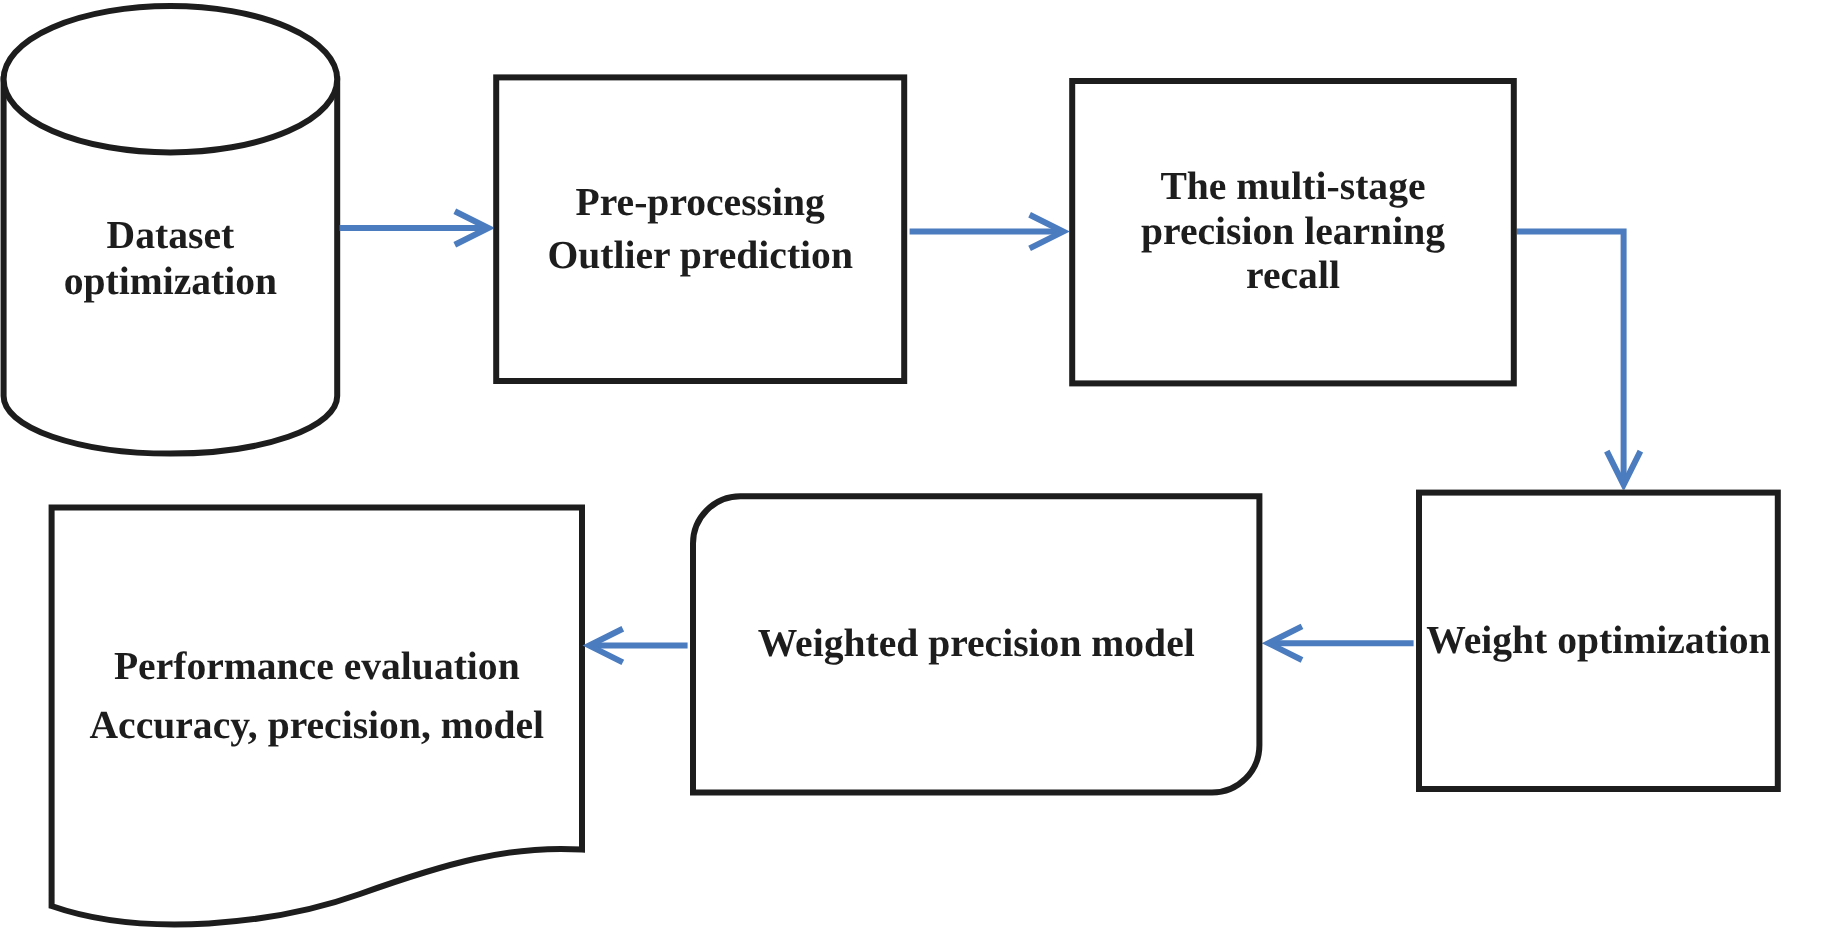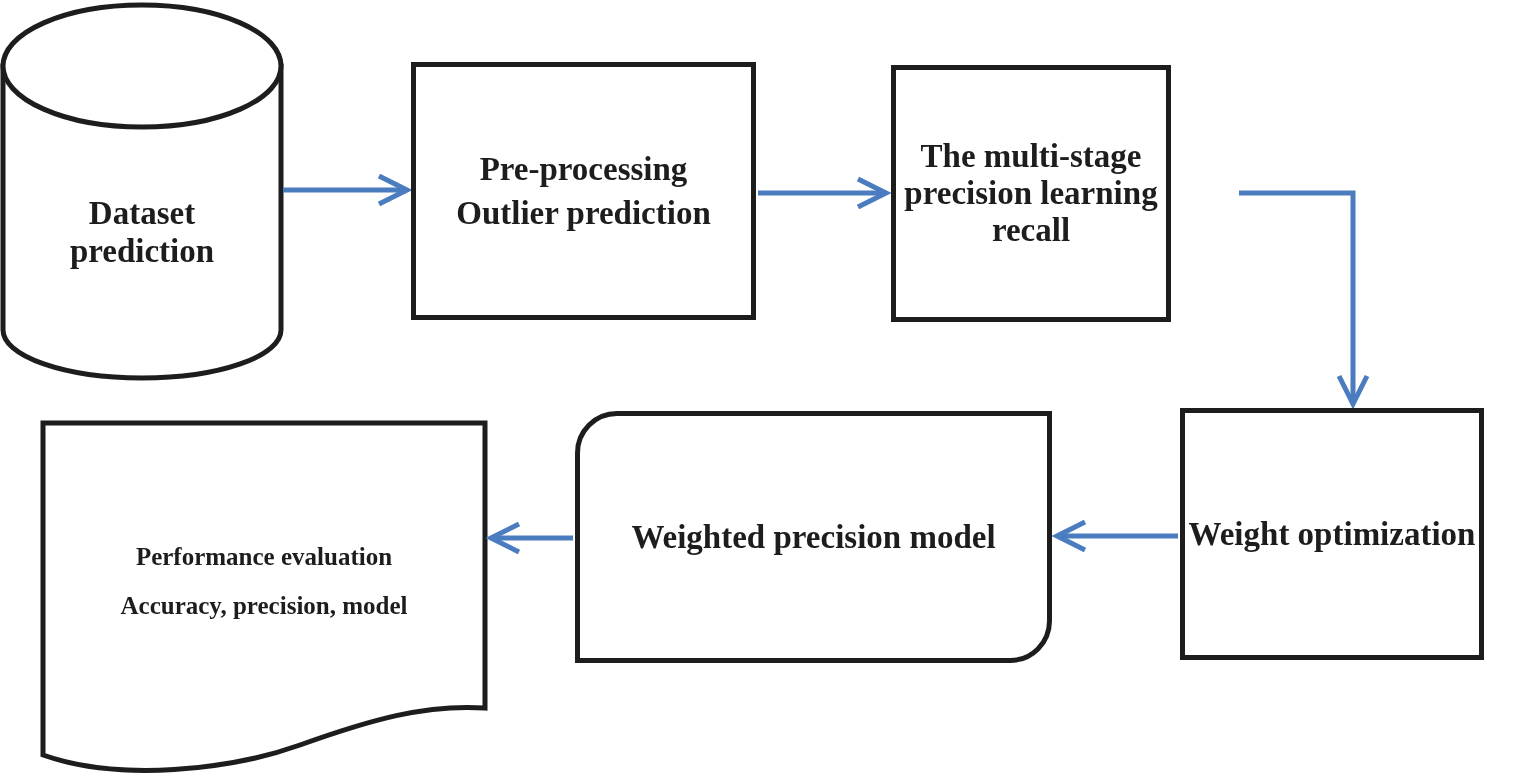--- a/index.html
+++ b/index.html
@@ -43,48 +43,47 @@
     text-align: center;
   }
   .node-label, .float-label {
     font-family: "Liberation Serif", serif;
     font-weight: bold;
     color: var(--c-text, #1d1d1d);
     text-align: center;
   }
   .float-label {
     position: absolute;
-    margin-top: 16px;
   }
   .node-label span, .float-label span { display: block; }
 
   #box-preprocessing {
     left: 411px; top: 62px; width: 345px; height: 258px;
     font-size: 33px; line-height: 44px;
   }
   #box-ensemble {
-    left: 891px; top: 65px; width: 280px; height: 257px;
+    left: 891px; top: 65px; width: 373px; height: 257px;
     font-size: 33px; line-height: 37px;
   }
   #box-weight-opt {
     left: 1180px; top: 408px; width: 304px; height: 252px;
     font-size: 33px; line-height: 40px;
   }
   #box-weighted {
     left: 575px; top: 411px; width: 477px; height: 252px;
     border-radius: 42px 0 42px 0;
     font-size: 33px; line-height: 40px;
   }
   #label-dataset {
     left: 3px; top: 178px; width: 278px;
     font-size: 33px; line-height: 38px;
   }
   #label-performance {
-    left: 43px; top: 516px; width: 442px;
-    font-size: 25px; line-height: 49px;
+    left: 43px; top: 532px; width: 442px;
+    font-size: 33px; line-height: 49px;
   }
 </style>
 </head>
 <body>
 
 <div class="canvas">
 
   <svg class="layer" width="1529" height="780" viewBox="0 0 1529 780">
 
     <g>
@@ -115,21 +114,21 @@
     </g>
 
     <g>
       <line class="arrow" x1="573" y1="538" x2="493" y2="538"></line>
       <polyline class="arrow" points="519,524 491,538 519,552"></polyline>
     </g>
   </svg>
 
   <div class="float-label" id="label-dataset">
     <span>Dataset</span>
-    <span>prediction</span>
+    <span>optimization</span>
   </div>
 
   <div class="node" id="box-preprocessing">
     <div class="node-label">
       <span>Pre-processing</span>
       <span>Outlier prediction</span>
     </div>
   </div>
 
   <div class="node" id="box-ensemble">

